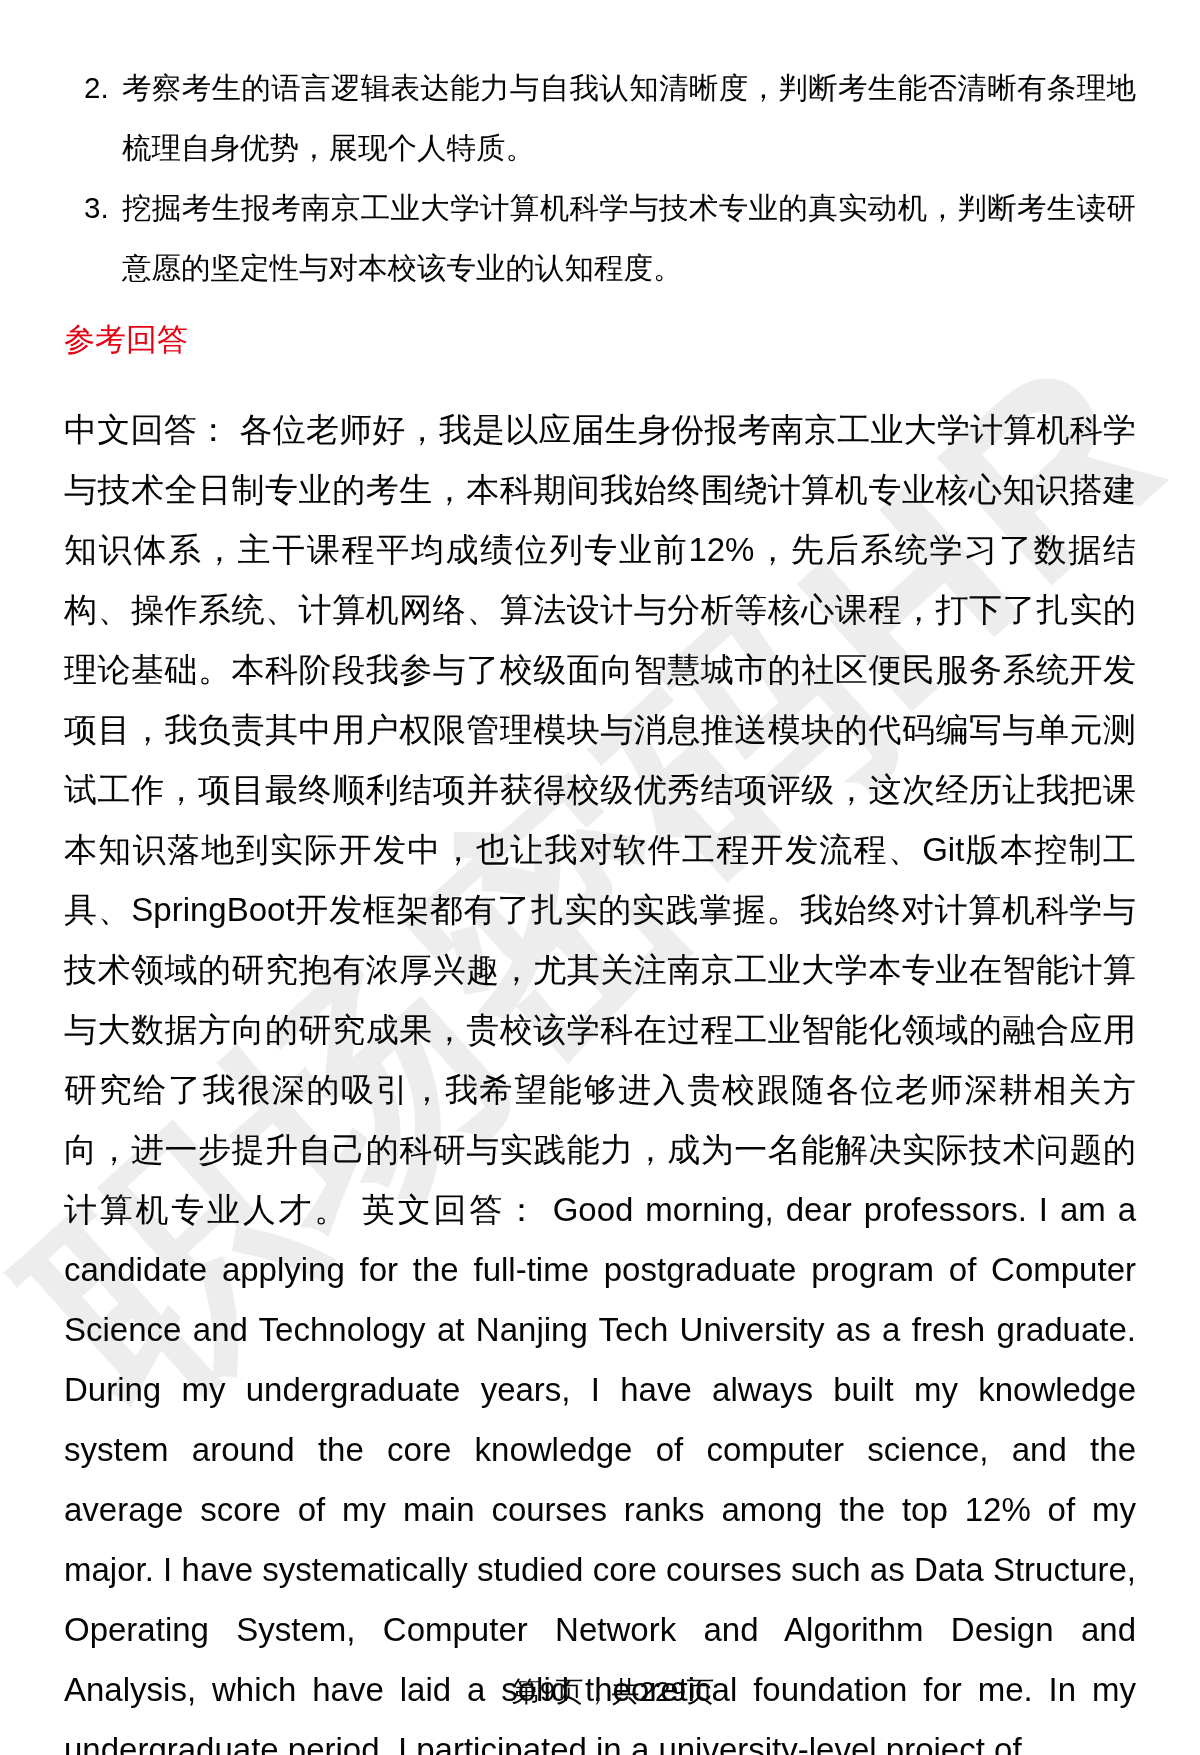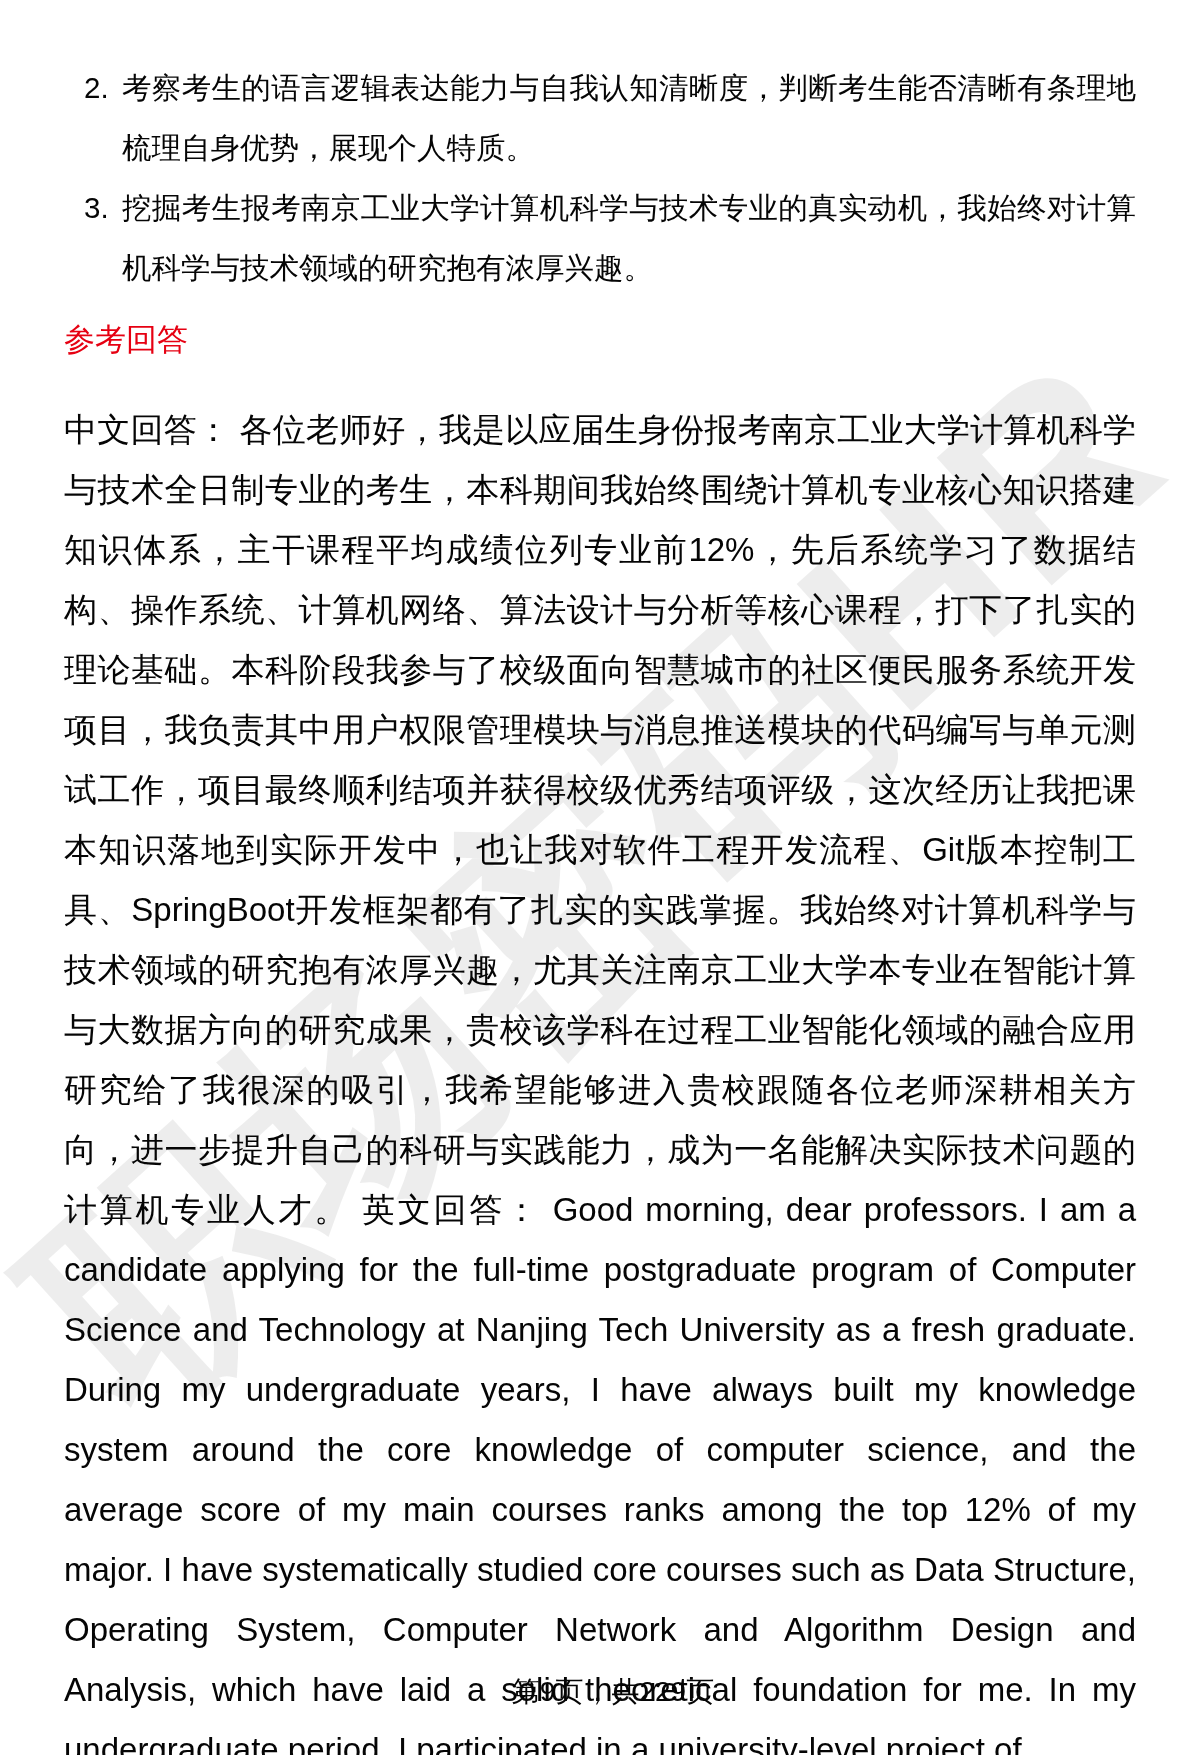--- a/index.html
+++ b/index.html
@@ -77,21 +77,21 @@
 
   <div class="content">
 
     <div class="list">
       <div class="list-item">
         <div class="list-num">2.</div>
         <div class="list-text">考察考生的语言逻辑表达能力与自我认知清晰度，判断考生能否清晰有条理地梳理自身优势，展现个人特质。</div>
       </div>
       <div class="list-item">
         <div class="list-num">3.</div>
-        <div class="list-text">挖掘考生报考南京工业大学计算机科学与技术专业的真实动机，我始终对计算机科学与技术领域的研究抱有浓厚兴趣。</div>
+        <div class="list-text">挖掘考生报考南京工业大学计算机科学与技术专业的真实动机，判断考生读研意愿的坚定性与对本校该专业的认知程度。</div>
       </div>
     </div>
 
     <div class="heading">参考回答</div>
 
     <div class="body-text">中文回答： 各位老师好，我是以应届生身份报考南京工业大学计算机科学与技术全日制专业的考生，本科期间我始终围绕计算机专业核心知识搭建知识体系，主干课程平均成绩位列专业前12%，先后系统学习了数据结构、操作系统、计算机网络、算法设计与分析等核心课程，打下了扎实的理论基础。本科阶段我参与了校级面向智慧城市的社区便民服务系统开发项目，我负责其中用户权限管理模块与消息推送模块的代码编写与单元测试工作，项目最终顺利结项并获得校级优秀结项评级，这次经历让我把课本知识落地到实际开发中，也让我对软件工程开发流程、Git版本控制工具、SpringBoot开发框架都有了扎实的实践掌握。我始终对计算机科学与技术领域的研究抱有浓厚兴趣，尤其关注南京工业大学本专业在智能计算与大数据方向的研究成果，贵校该学科在过程工业智能化领域的融合应用研究给了我很深的吸引，我希望能够进入贵校跟随各位老师深耕相关方向，进一步提升自己的科研与实践能力，成为一名能解决实际技术问题的计算机专业人才。 英文回答： Good morning, dear professors. I am a candidate applying for the full-time postgraduate program of Computer Science and Technology at Nanjing Tech University as a fresh graduate. During my undergraduate years, I have always built my knowledge system around the core knowledge of computer science, and the average score of my main courses ranks among the top 12% of my major. I have systematically studied core courses such as Data Structure, Operating System, Computer Network and Algorithm Design and Analysis, which have laid a solid theoretical foundation for me. In my undergraduate period, I participated in a university-level project of</div>
 
   </div>
 
   <div class="footer">第9页，共229页</div>

